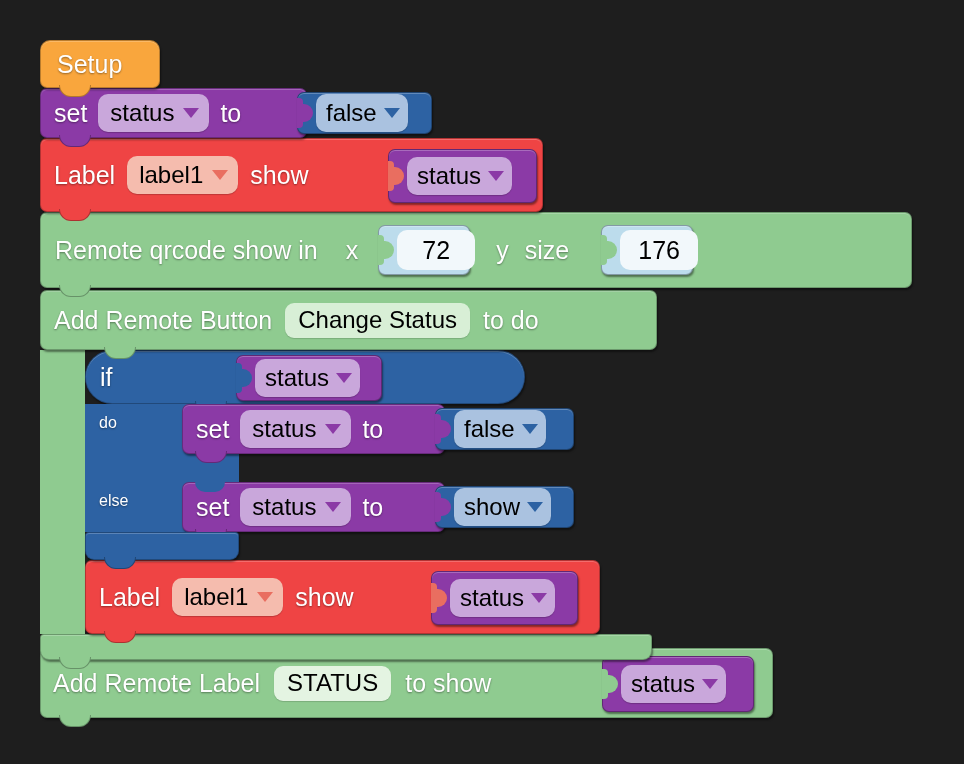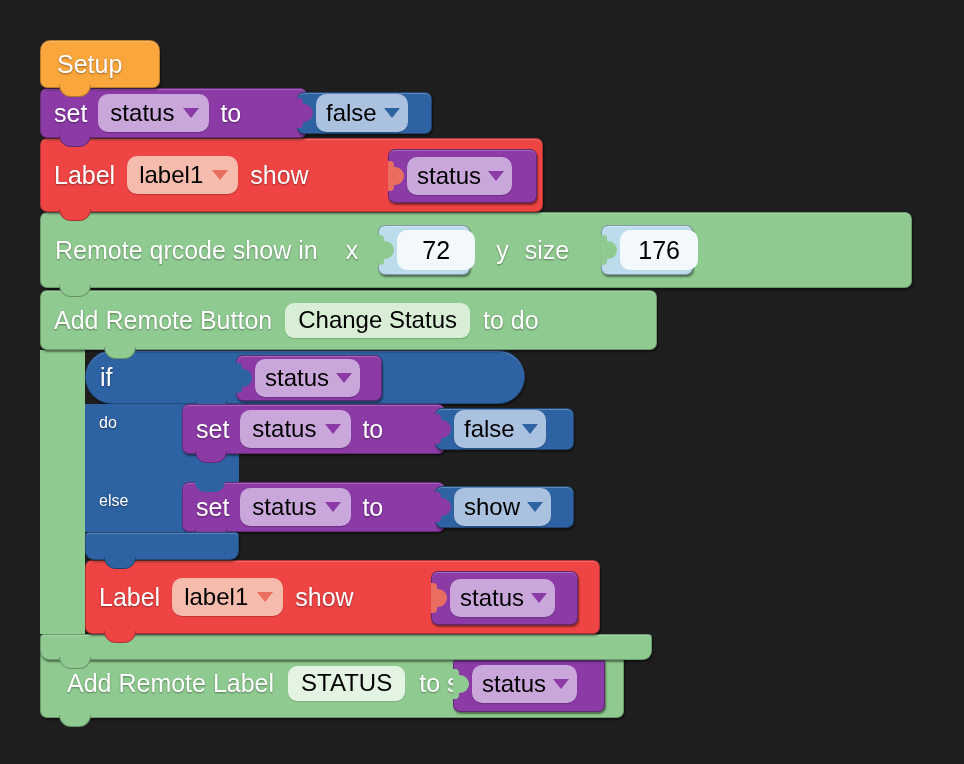--- a/index.html
+++ b/index.html
@@ -111,22 +111,22 @@
   .lbl-else{position:absolute;left:14px;top:88px;}
   .srow{display:flex;align-items:center;height:50px;position:relative;}
   .sb-inner{width:263px;height:50px;padding-left:13px;gap:11px;}
   .vb-inner{width:139px;height:42px;margin-left:-10px;}
   .if-gap{height:28px;}
   .if-footer{width:154px;height:28px;border-radius:4px 4px 9px 9px;}
 
   .inner-label{position:relative;z-index:1;width:515px;height:74px;padding-left:13px;gap:12px;}
   .pv-label2{position:absolute;left:345px;top:10px;width:147px;height:54px;}
 
-  .pos-addlabel{position:absolute;left:40px;top:648px;width:584px;height:70px;
-    padding-left:26px;gap:14px;}
+  .pos-addlabel{position:absolute;left:40px;top:648px;width:733px;height:70px;
+    padding-left:12px;gap:14px;}
   .pv-addlabel{position:absolute;right:18px;top:7px;width:152px;height:56px;}
 </style>
 </head>
 <body>
 
 <div class="workspace">
 
   <div class="blk c-orange bump pos-setup z9">
     <span class="wlbl">Setup</span>
   </div>

